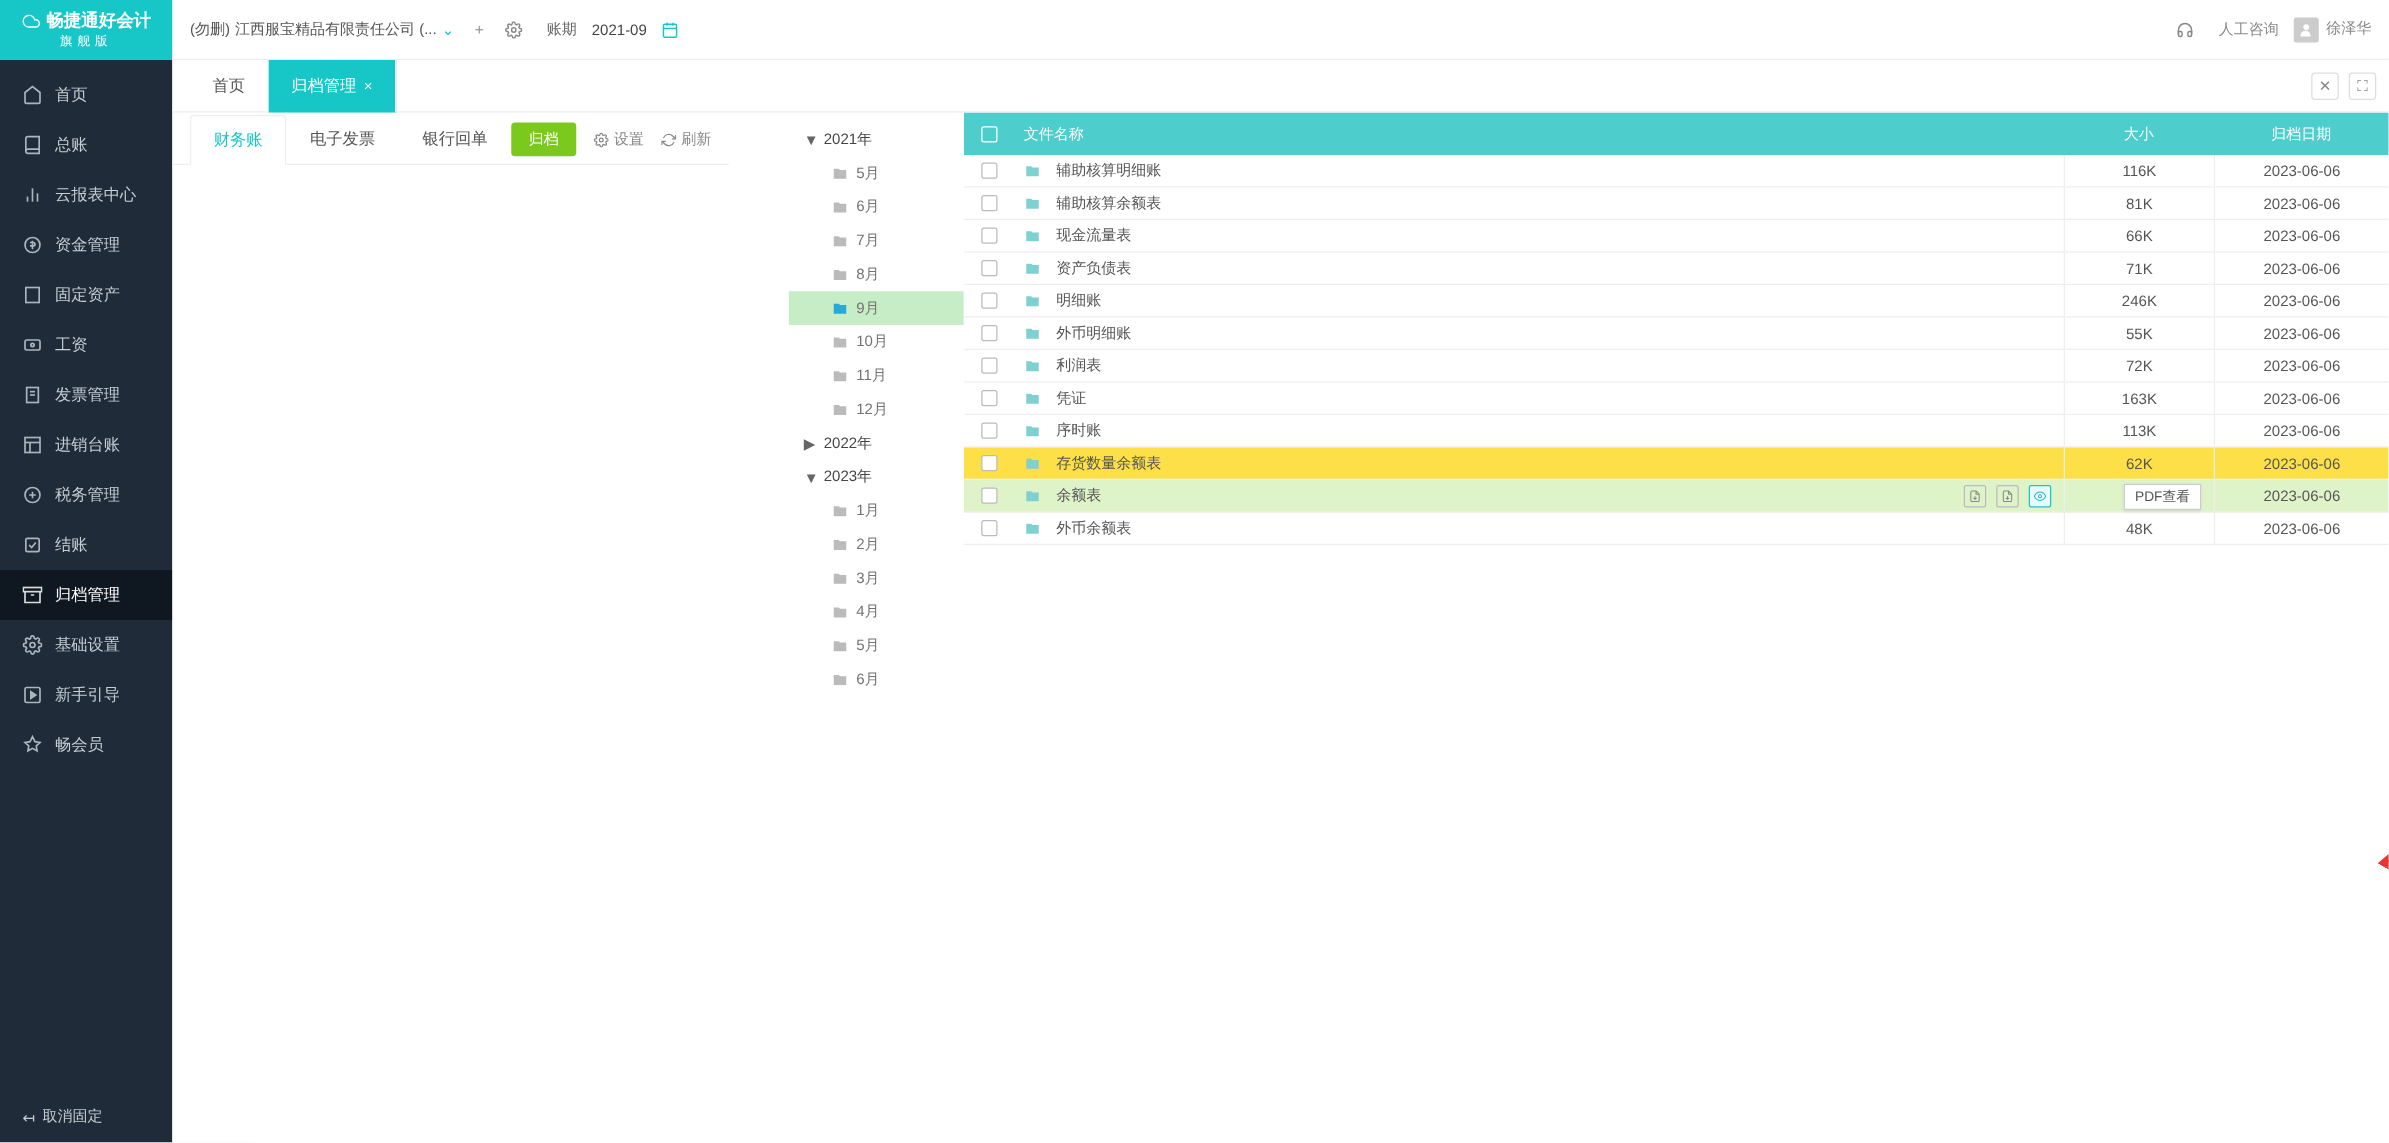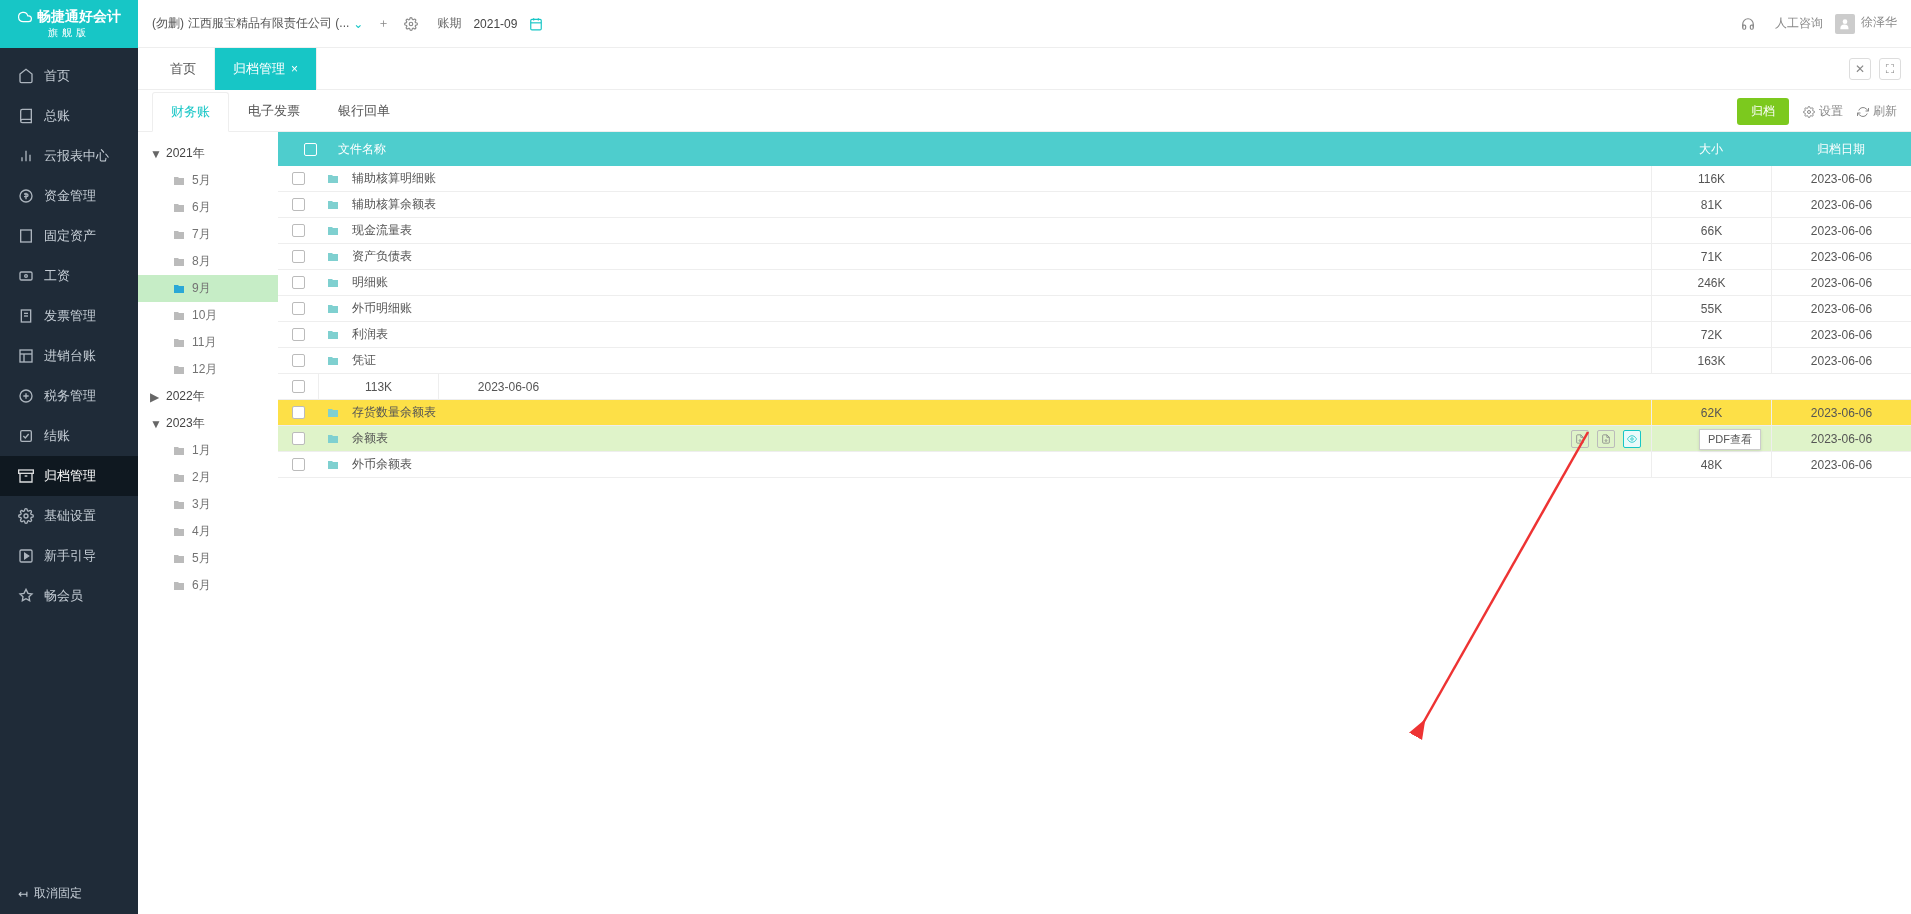--- a/index.html
+++ b/index.html
@@ -35,21 +35,21 @@
 
 
 .tabsbar { height: 42px; background: #fff; border-bottom: 1px solid #eee; display:flex; align-items:center; padding-left:14px; position:relative;}
 .tab { height:42px; display:flex; align-items:center; padding:0 18px; cursor:pointer; font-size:13px; color:#555; border-right:1px solid #eee;}
 .tab.active { background:#17c6c6; color:#fff; }
 .tab .close { margin-left:6px; font-size:12px; }
 .tab-tools { position:absolute; right:10px; display:flex; gap:8px; }
 .tab-tool { width:22px; height:22px; border:1px solid #ddd; border-radius:3px; display:flex; align-items:center; justify-content:center; cursor:pointer; color:#888; font-size:12px;}
 
 
-.content { flex:1; display:flex; flex-direction:column; background:#fff; padding:0; }
+.content { flex:1; display:flex; flex-direction:row; background:#fff; padding:0;gap:48px; }
 
 
 .subtab-row { height:42px; display:flex; align-items:flex-end; padding:0 14px 0 14px; border-bottom:1px solid #eee; }
 .subtabs { display:flex; gap:0; }
 .subtab { padding:10px 18px; cursor:pointer; font-size:13px; color:#555; border:1px solid transparent; border-bottom:none; }
 .subtab.active { color:#17c6c6; border:1px solid #eee; border-bottom:1px solid #fff; background:#fff; position:relative; top:1px; border-radius:3px 3px 0 0;}
 .actions { margin-left:auto; display:flex; align-items:center; gap:14px; padding-bottom:6px;justify-content:center;}
 .btn-archive { background:#7cc91e; color:#fff; padding:5px 14px; border-radius:3px; cursor:pointer; font-size:12px;}
 .btn-link { color:#888; cursor:pointer; display:flex; align-items:center; gap:4px; font-size:12px;}
 
@@ -61,21 +61,21 @@
 .tree-item { display:flex; align-items:center; gap:6px; padding:5px 8px 5px 18px; cursor:pointer; color:#737373; }
 .tree-item.year { font-weight:normal; color:#444; padding-left:12px;}
 .tree-item.month { padding-left:34px; }
 .tree-item.selected { background:#c6edc6; }
 .tree-item .arrow { width:10px; display:inline-block; color:#666; }
 .fold-ic { color:#bbb; }
 .fold-ic.sel { color:#2aa8d6; }
 
 
 .table-wrap { flex:1; display:flex; flex-direction:column; overflow:hidden; position:relative; }
-.thead { display:flex; background:#4ecdcd; color:#fff; height:34px; align-items:center; font-size:12px;padding-left:12px; }
+.thead { display:flex; background:#4ecdcd; color:#fff; height:34px; align-items:center; font-size:12px; }
 .col-check { width:40px; display:flex; justify-content:center; }
 .col-name { flex:1; padding-left:8px; display:flex; align-items:center; gap:8px;}
 .col-size { width:120px; text-align:center; }
 .col-date { width:140px; text-align:center; }
 .tbody { flex:1; overflow-y:auto; }
 .trow { display:flex; height:26px; align-items:center; border-bottom:1px solid #eee; font-size:12px; color:#555; position:relative;}
 .trow.sel { background:#fde047; }
 .trow.hov { background:#dff3c9; }
 .trow .col-size, .trow .col-date { border-left:1px solid #eee; height:100%; display:flex; align-items:center; justify-content:center;}
 .chk { width:13px; height:13px; border:1px solid #bbb; border-radius:2px; background:#fff; cursor:pointer;}
@@ -594,20 +594,28 @@
                   </span>
                   <span>凭证</span>
                 </div>
                 <div class="col-size">163K</div>
                 <div class="col-date">2023-06-06</div>
               </div>
               <div class="trow">
                 <div class="col-check">
                   <div class="chk"></div>
                 </div>
+                <div class="col-name">
+                  <span class="fic">
+                    <svg width="14" height="12" viewBox="0 0 24 24" fill="#7fd0d0">
+                      <path d="M10 4H2v16h20V6H12l-2-2z"></path>
+                    </svg>
+                  </span>
+                  <span>序时账</span>
+                </div>
                 <div class="col-size">113K</div>
                 <div class="col-date">2023-06-06</div>
               </div>
               <div class="trow sel">
                 <div class="col-check">
                   <div class="chk"></div>
                 </div>
                 <div class="col-name">
                   <span class="fic">
                     <svg width="14" height="12" viewBox="0 0 24 24" fill="#7fd0d0">

